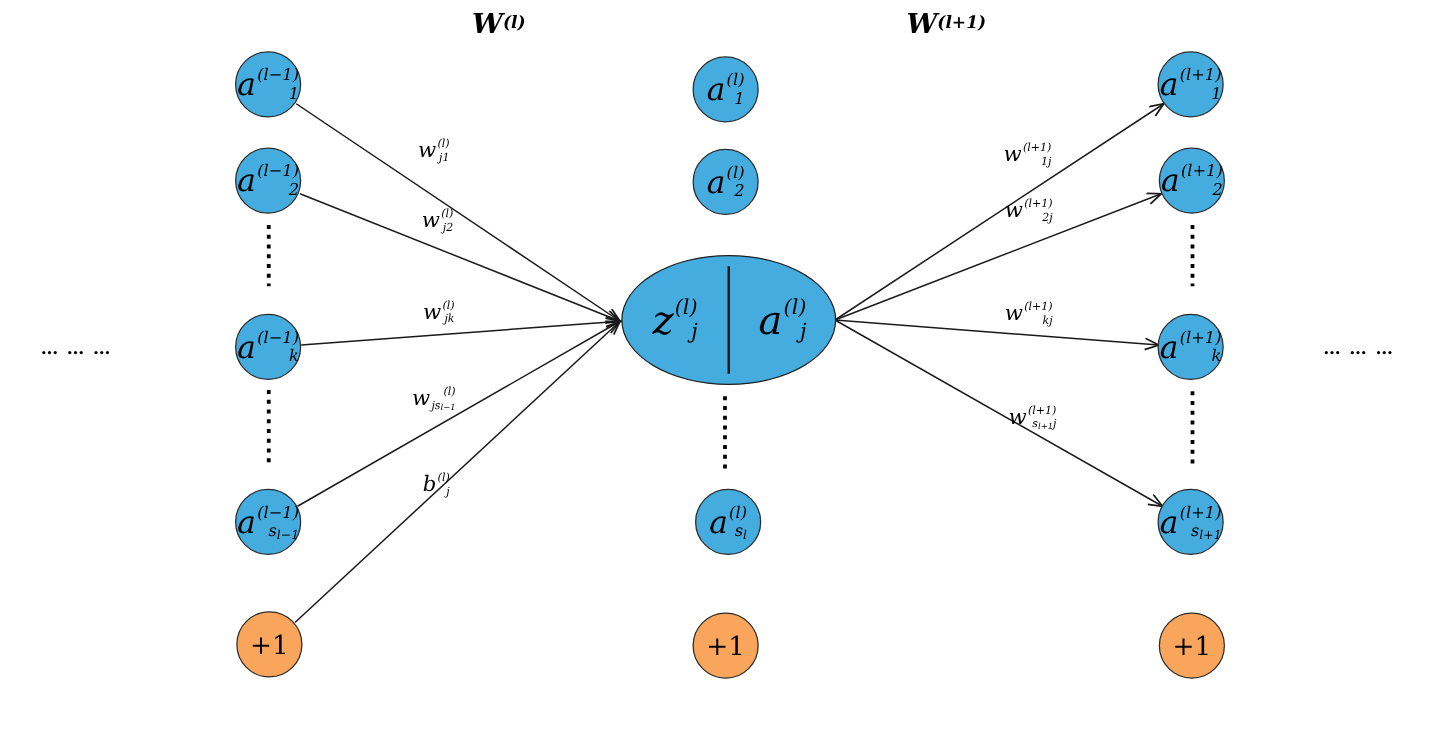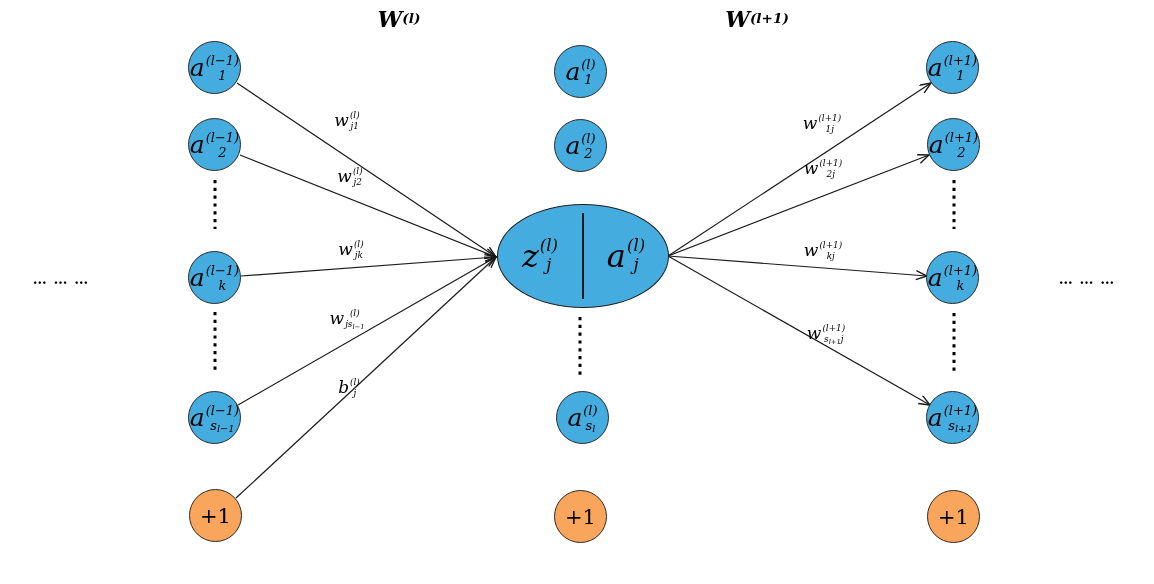--- a/index.html
+++ b/index.html
@@ -14,21 +14,21 @@
   .orange{background:var(--node-orange,#F9A65C);}
 
   .bigellipse{position:absolute;left:497px;top:204px;width:172px;height:104px;
         border-radius:50%;border:1.8px solid #1f1f1f;box-sizing:border-box;
         background:var(--node-blue,#45ACDF);display:flex;align-items:center;justify-content:center;}
   .bigellipse .half{flex:1;display:flex;align-items:center;justify-content:center;}
   .divider{width:2px;height:86px;background:#1a1a1a;align-self:center;}
 
   .math{font-family:"DejaVu Serif",serif;font-style:italic;display:inline-flex;
         align-items:center;line-height:1;white-space:nowrap;}
-  .ms{display:inline-flex;flex-direction:column;align-items:center;margin-left:1px;}
+  .ms{display:inline-flex;flex-direction:column;align-items:flex-end;margin-left:1px;}
   .msup{font-size:0.52em;line-height:1;}
   .msubrow{display:inline-flex;align-items:baseline;font-size:0.52em;line-height:1;margin-top:2px;}
   .msubsub{font-size:0.76em;transform:translateY(0.22em);}
 
   .node .math{font-size:25px;}
   .bigellipse .math{font-size:32px;}
   .wlabel{position:absolute;transform:translate(-50%,-50%);}
   .wlabel .math{font-size:17px;}
   .bias-label{font-family:"DejaVu Serif",serif;font-size:21px;}
 

